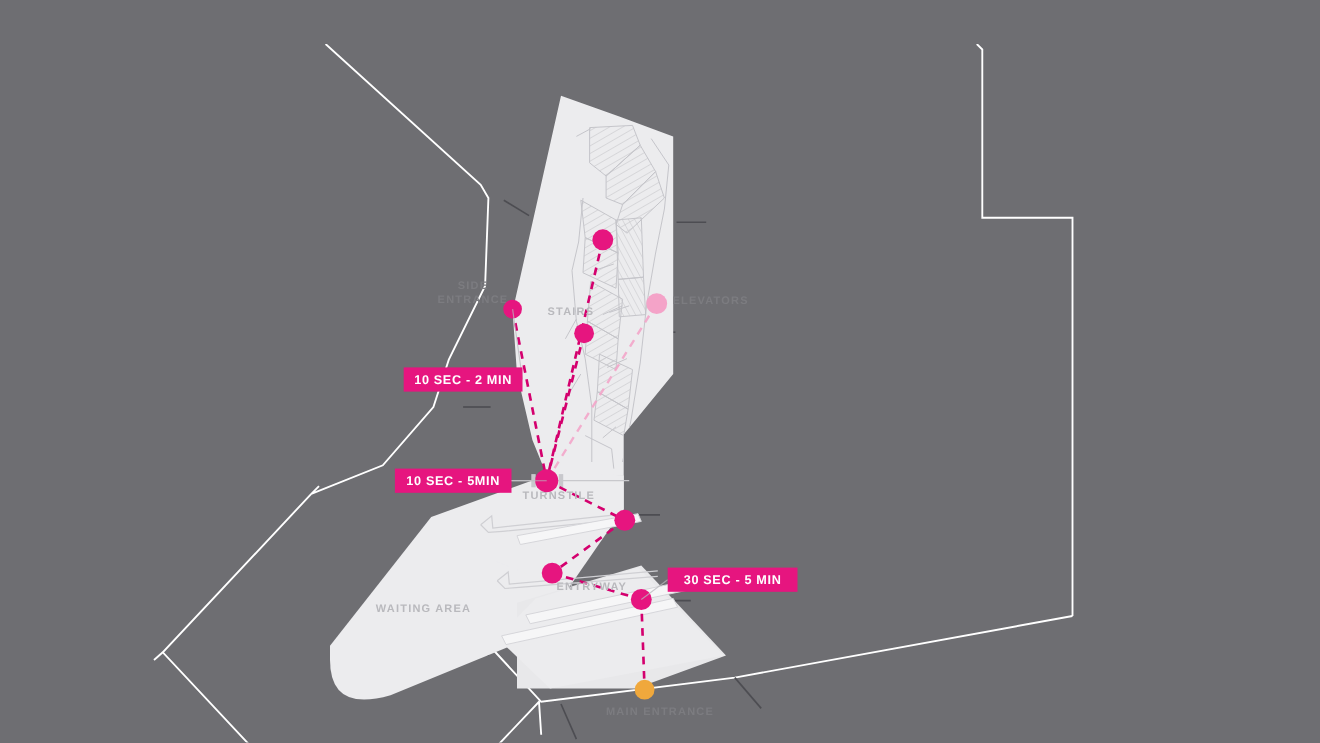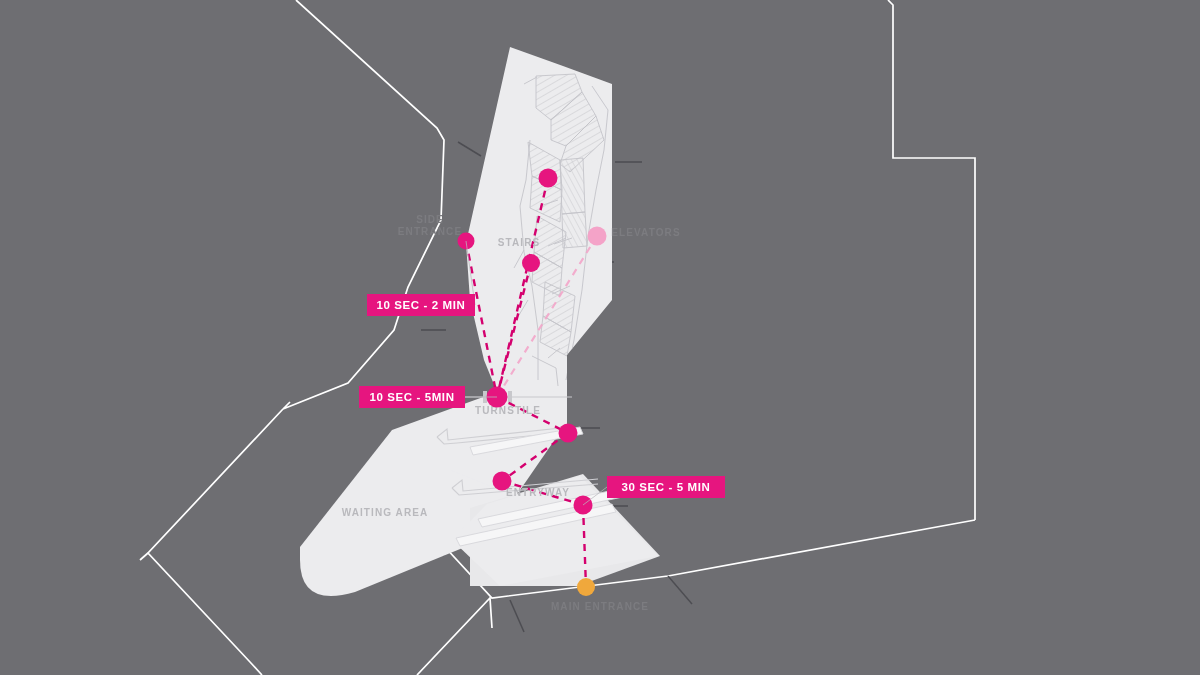--- a/index.html
+++ b/index.html
@@ -1,21 +1,21 @@
 <!DOCTYPE html>
 <html><head>
 <meta charset="utf-8">
 <title>Station Wayfinding Map</title>
 <style>
   html,body{margin:0;padding:0;background:#6e6e72;}
   body{
     width:1200px;height:675px;overflow:hidden;position:relative;
     font-family:"Liberation Sans","DejaVu Sans",sans-serif;
   }
-  #map-root{position:absolute;inset:0;}
+  #map-root{position:absolute;inset:0;margin-top:40px;}
   svg#map-svg{display:block;width:1200px;height:675px;}
 
   .zone-label{
     font-family:"Liberation Sans","DejaVu Sans",sans-serif;
     font-size:10px;font-weight:700;letter-spacing:1.1px;
     fill:#b9b9bd;
   }
   .zone-label.on-dark{fill:#7c7c80;}
   .time-badge-text{
     font-family:"Liberation Sans","DejaVu Sans",sans-serif;

